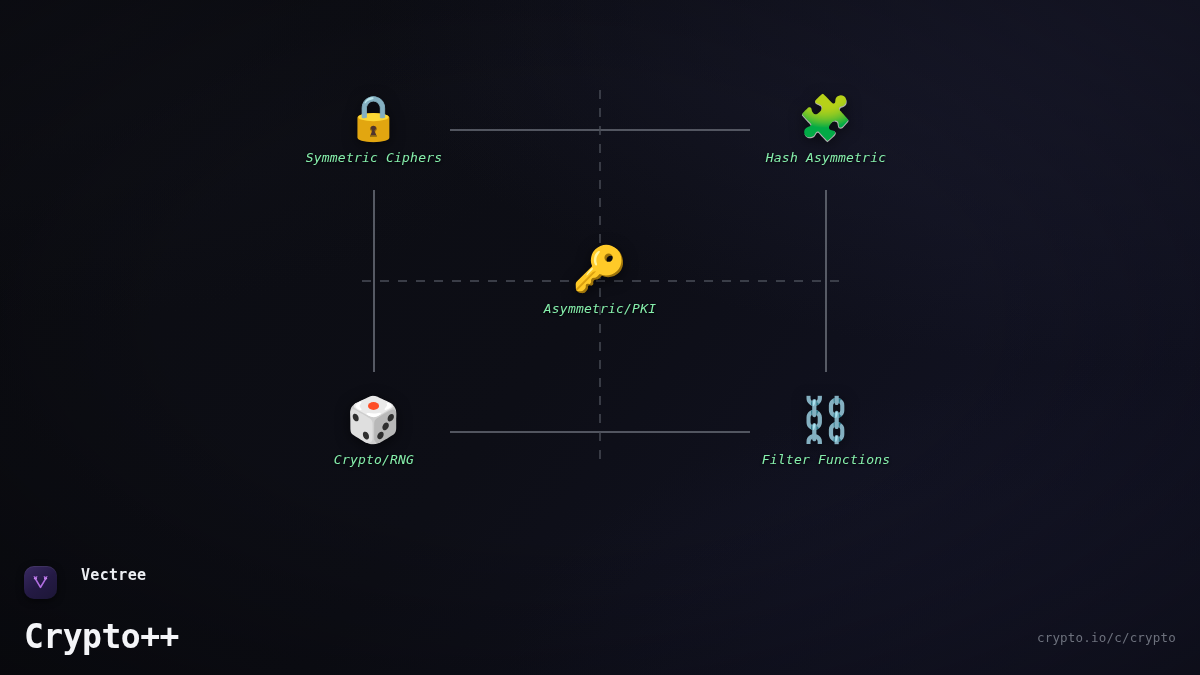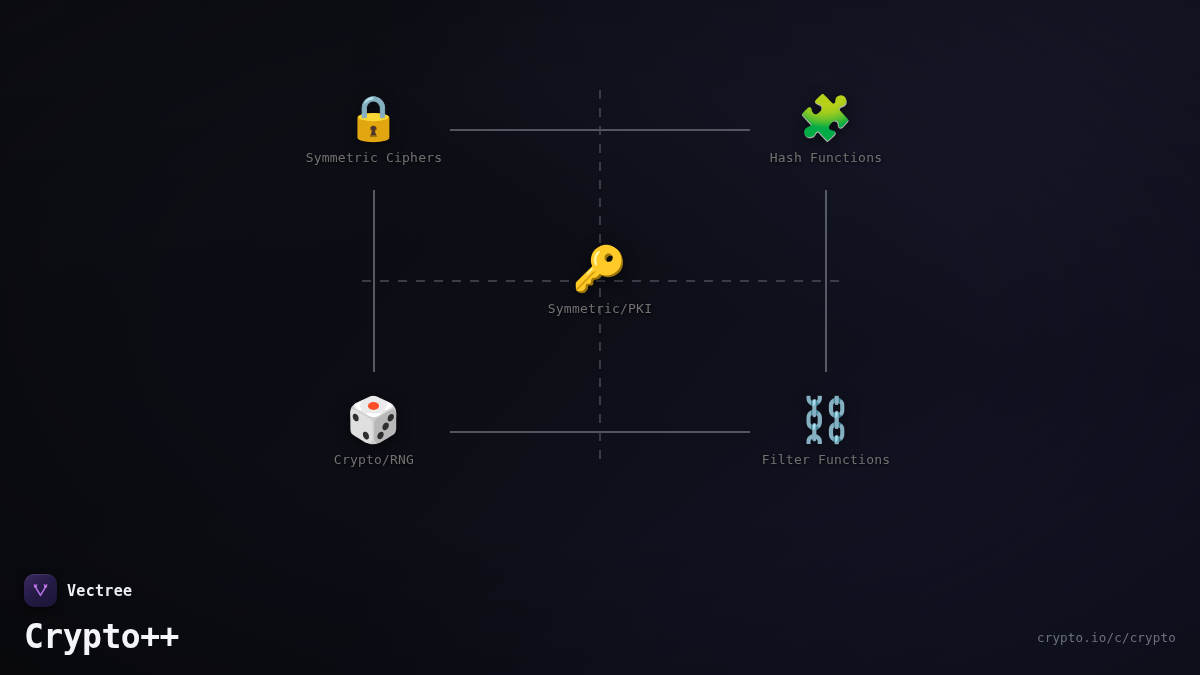--- a/index.html
+++ b/index.html
@@ -47,34 +47,35 @@
     font-family: "DejaVu Sans", "Liberation Sans", sans-serif;
     font-size: 44px;
     line-height: 52px;
     height: 52px;
     display:block;
     filter: drop-shadow(0 3px 7px rgba(0,0,0,.55));
   }
   .node-label {
     font-size: 13px;
     letter-spacing: .2px;
-    color: #737373;
+    color: #86efac;
     white-space: nowrap;
     text-shadow: 0 1px 3px rgba(0,0,0,.85);
+    font-style: italic;
   }
 
   
   #brand {
     position:absolute;
     left: 24px;
     bottom: 20px;
   }
   #brand-row {
-    display:flex; align-items:center; gap: 10px;
-    margin-bottom: 13px;
+    display:flex; gap: 24px;
+    margin-bottom: 21px;
   }
   #logo-badge {
     width: 33px; height: 33px;
     border-radius: 10px;
     background: linear-gradient(145deg, #3a2a63 0%, #241a44 52%, #1c1636 100%);
     box-shadow: 0 2px 7px rgba(0,0,0,.55), inset 0 1px 0 rgba(255,255,255,.07);
     display:flex; align-items:center; justify-content:center;
     flex: none;
   }
   #brand-name {
@@ -115,26 +116,26 @@
       <line x1="362" y1="281" x2="840" y2="281" stroke="#4a4e58" stroke-width="1.4" stroke-dasharray="9 9" stroke-linecap="butt"></line>
     </svg>
 
   <div class="node" style="left:374px; top:92px;">
     <span class="node-emoji">🔒</span>
     <span class="node-label">Symmetric Ciphers</span>
   </div>
 
   <div class="node" style="left:826px; top:92px;">
     <span class="node-emoji">🧩</span>
-    <span class="node-label">Hash Functions</span>
+    <span class="node-label">Hash Asymmetric</span>
   </div>
 
   <div class="node" style="left:600px; top:243px;">
     <span class="node-emoji">🔑</span>
-    <span class="node-label">Symmetric/PKI</span>
+    <span class="node-label">Asymmetric/PKI</span>
   </div>
 
   <div class="node" style="left:374px; top:394px;">
     <span class="node-emoji">🎲</span>
     <span class="node-label">Crypto/RNG</span>
   </div>
 
   <div class="node" style="left:826px; top:394px;">
     <span class="node-emoji">⛓️</span>
     <span class="node-label">Filter Functions</span>

